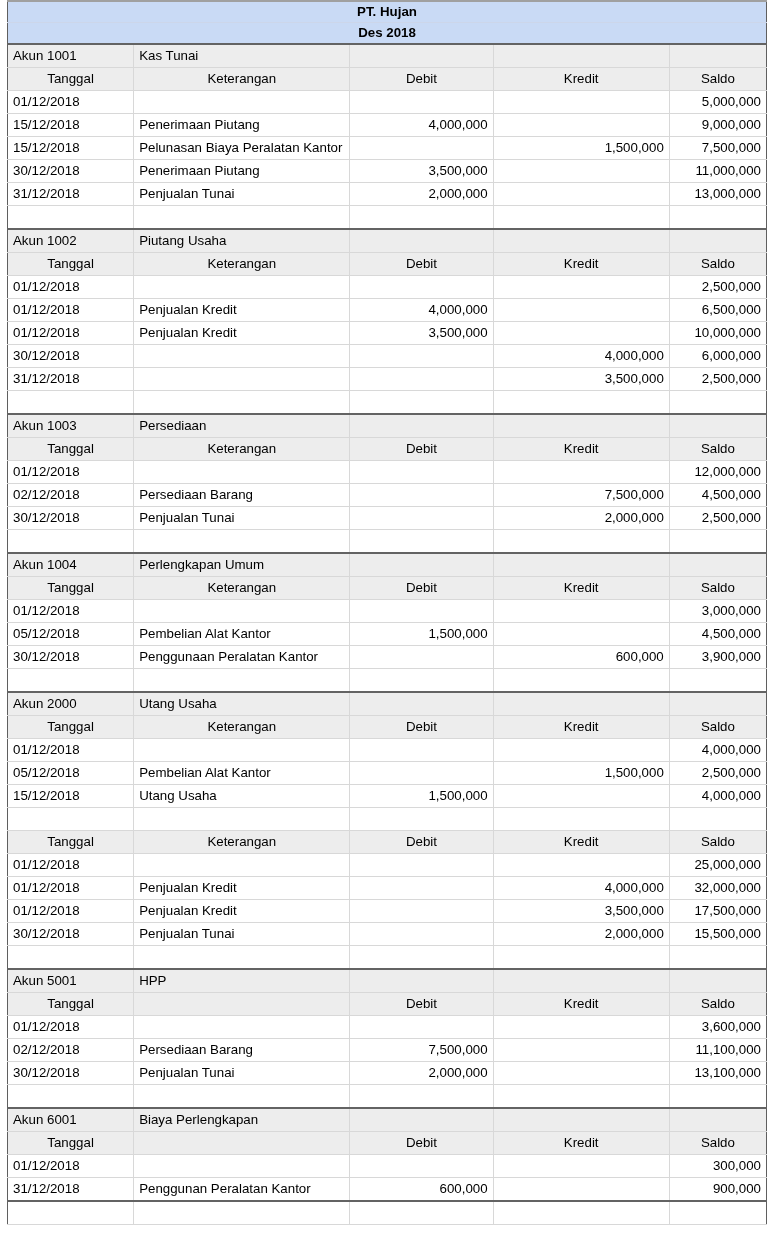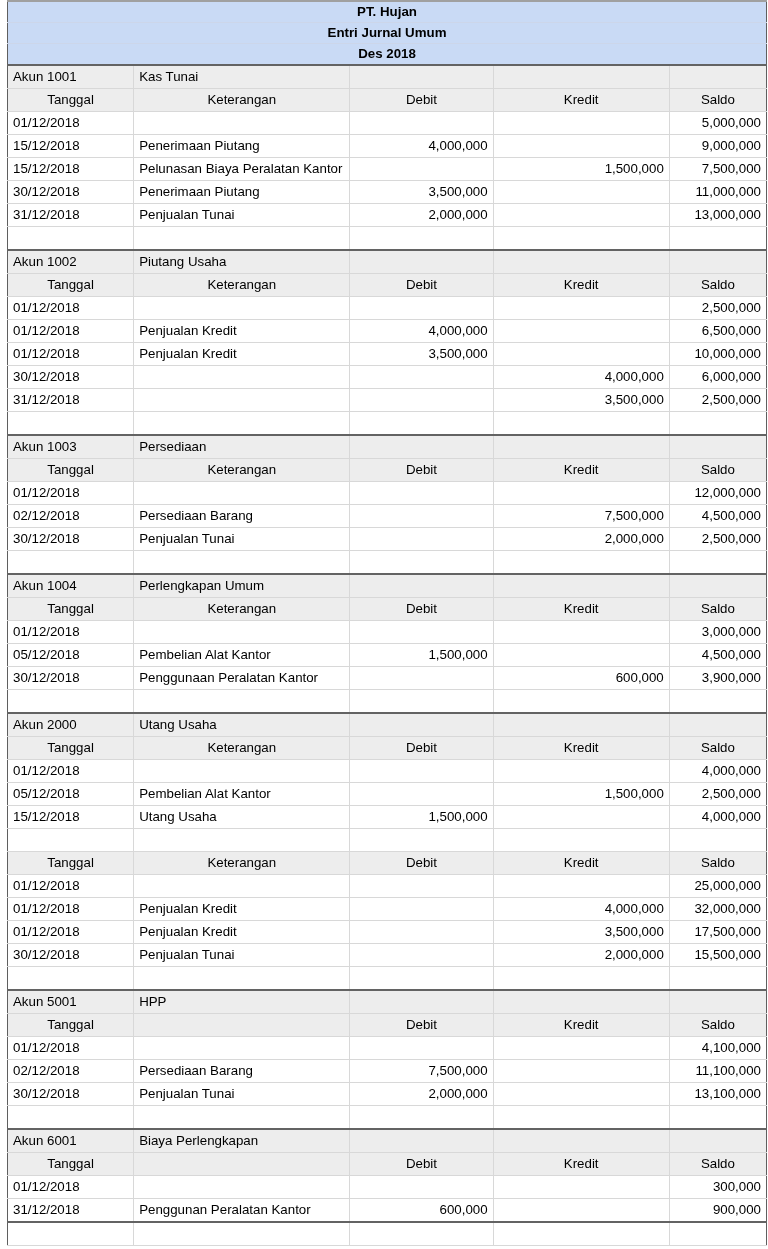--- a/index.html
+++ b/index.html
@@ -58,23 +58,20 @@
       <col style="width:216px">
       <col style="width:143px">
       <col style="width:176px">
       <col style="width:97px">
     </colgroup>
     <tbody id="rows">
       <tr class="title-row">
         <td colspan="5">PT. Hujan</td>
       </tr>
       <tr class="title-row">
-        <td colspan="5">Entri Jurnal Umum</td>
-      </tr>
-      <tr class="title-row">
         <td colspan="5">Des 2018</td>
       </tr>
     <tr class="akun-row">
           <td class="c-left">Akun 1001</td>
           <td class="c-left">Kas Tunai</td>
           <td></td>
           <td></td>
           <td></td>
         </tr>
         <tr class="colhead-row">
@@ -362,21 +359,21 @@
           <td></td>
           <td>Debit</td>
           <td>Kredit</td>
           <td>Saldo</td>
         </tr>
         <tr class="data-row">
           <td class="c-left">01/12/2018</td>
           <td class="c-left"></td>
           <td class="c-num"></td>
           <td class="c-num"></td>
-          <td class="c-num">4,100,000</td>
+          <td class="c-num">3,600,000</td>
         </tr>
         <tr class="data-row">
           <td class="c-left">02/12/2018</td>
           <td class="c-left">Persediaan Barang</td>
           <td class="c-num">7,500,000</td>
           <td class="c-num"></td>
           <td class="c-num">11,100,000</td>
         </tr>
         <tr class="data-row">
           <td class="c-left">30/12/2018</td>

